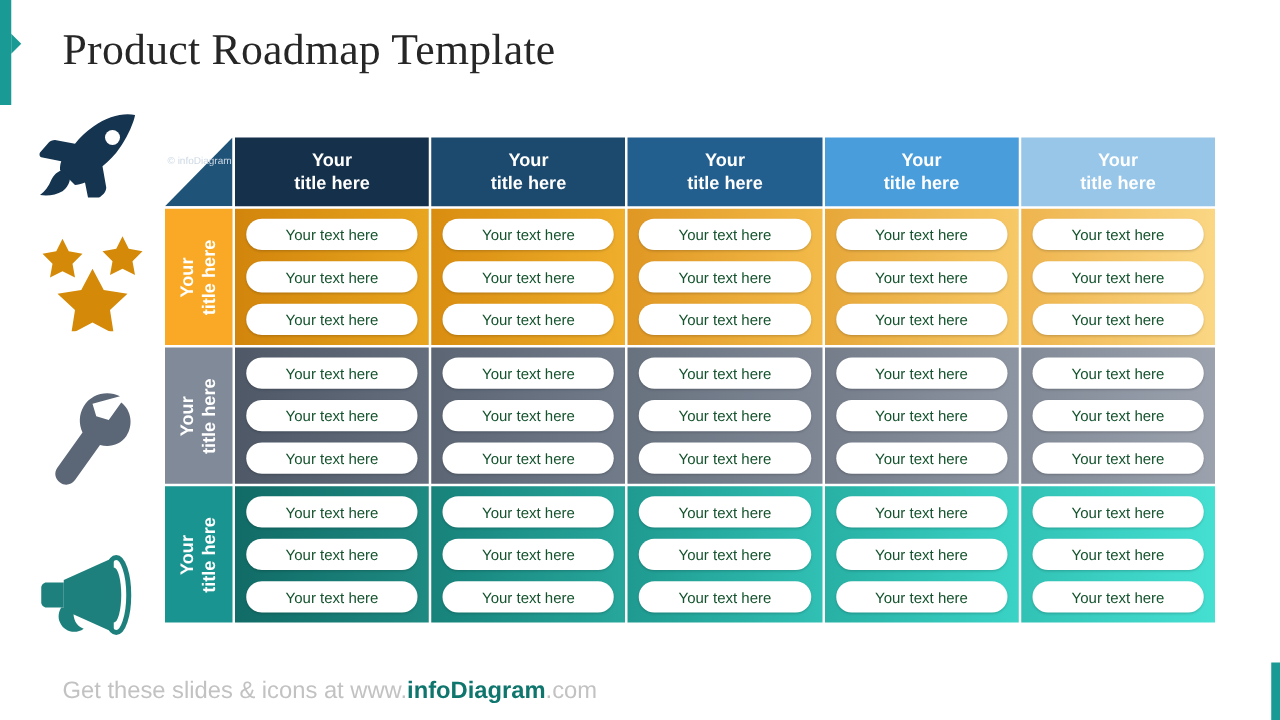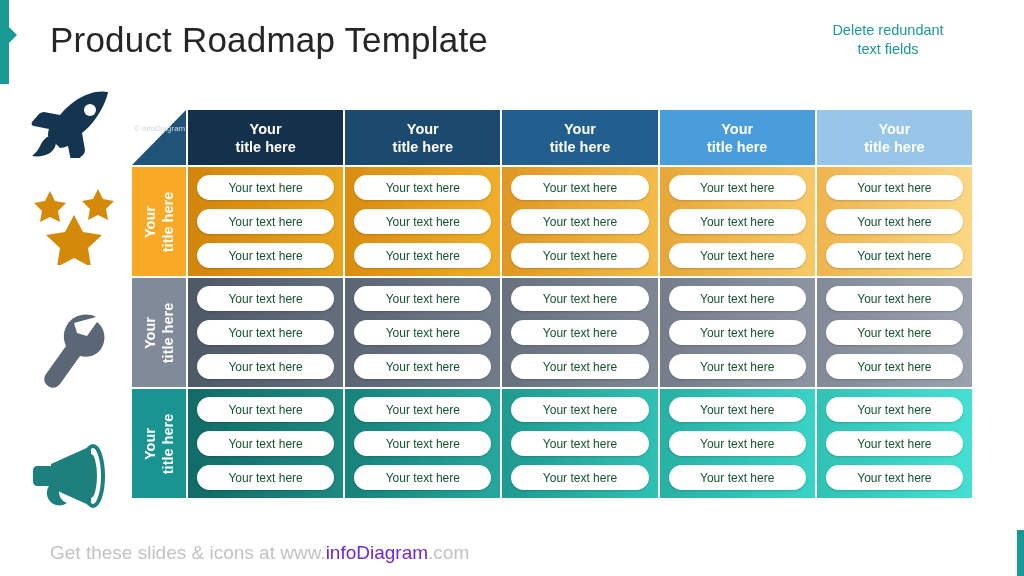--- a/index.html
+++ b/index.html
@@ -25,21 +25,21 @@
   }
   .edge-accent-right {
     position: absolute; right: 0; bottom: 0; width: 7px; height: 46px;
     background: #1a9a94;
   }
 
   
   .page-title {
     position: absolute; left: 50px; top: 20px;
     font-size: 35px; font-weight: 400; color: #262626;
-    letter-spacing: 0.2px; white-space: nowrap;
+    letter-spacing: 0.2px; white-space: nowrap; font-family: Liberation Serif, serif;
   }
 
   
   .ribbon-wrap { position: absolute; right: 24px; top: 13px; width: 236px; }
   .ribbon {
     position: relative; height: 35px; width: 224px; margin-left: 12px;
     background: #179490; color: #ffffff;
     display: flex; align-items: center; justify-content: center;
     font-size: 14.5px; font-weight: 400;
   }
@@ -119,38 +119,34 @@
     font-size: 12px; color: #14532d;
     box-shadow: 0 1px 2px rgba(0,0,0,0.18);
     white-space: nowrap;
   }
 
   
   .footer {
     position: absolute; left: 50px; bottom: 12px;
     font-size: 19px; color: #c2c2c2; font-weight: 400;
   }
-  .footer b { color: #6d28d9; font-weight: normal; }
+  .footer b { color: #0f766e; font-weight: bold; }
 </style>
 </head>
 <body>
 
 <div id="slide">
 
   <div class="edge-accent-left"></div>
   <div class="edge-accent-notch"></div>
   <div class="edge-accent-right"></div>
 
   <div class="page-title">Product Roadmap Template</div>
 
   <div class="ribbon-wrap">
-    <div class="ribbon-sub">
-      <div>Delete redundant</div>
-      <div>text fields</div>
-    </div>
   </div>
 
   <div class="icon-cell" style="top:85px;height:75px;">
     <svg width="92" height="70" viewBox="0 0 92 70">
       <g fill="#15344f">
         <path d="M80 4c-9 -2 -22 1 -33 9 -6 4 -11 9 -15 14l-16 -3c-2 0 -4 1 -5 2l-7 8c-1 2 0 4 2 4l15 3c-1 3 -1 5 -1 7l12 12c2 0 5 -1 8 -2l3 15c0 2 3 3 4 1l8 -7c1 -1 2 -3 2 -5l-3 -17c5 -4 10 -9 14 -15 8 -11 12 -24 12 -26z"></path>
         <circle cx="62" cy="22" r="6" fill="#ffffff"></circle>
         <path d="M22 48c-4 1 -7 4 -9 8 -2 5 -5 9 -9 12 6 1 13 0 18 -3 4 -3 6 -7 6 -11z"></path>
       </g>
     </svg>

